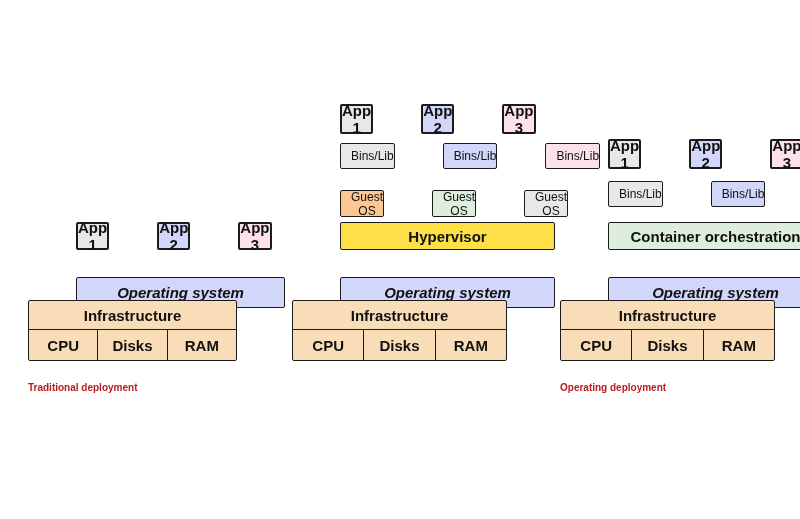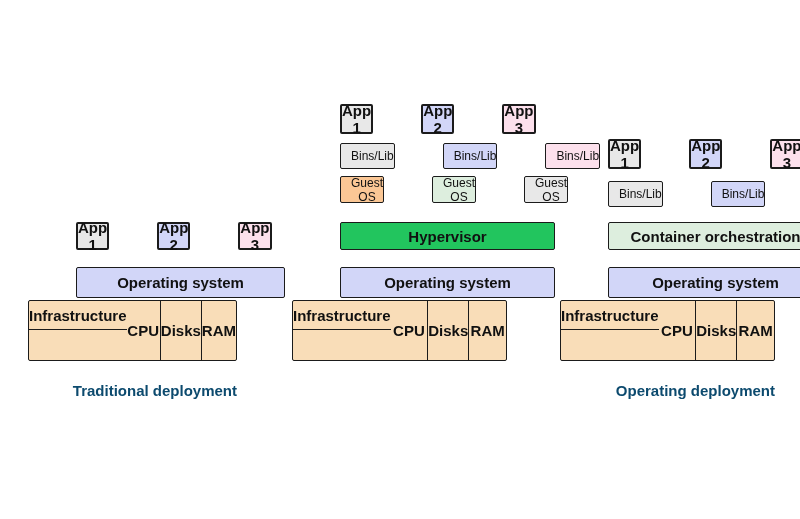--- a/index.html
+++ b/index.html
@@ -26,51 +26,51 @@
     text-align:center; background:#eeeeee;margin-left:48px;
   }
   .app-box   { width:27.5%; height:100%; font-weight:700; font-size:15px; border-width:2px; }
   .small-box { width:27.5%; height:100%; font-weight:400; font-size:12px;padding-left:10px; }
 
   .row-apps-c2   { top:104px; height:30px; }
   .row-apps-c1   { top:222px; height:28px; }
   .row-apps-c3   { top:139px; height:30px; }
   .row-bins-c2   { top:143px; height:26px; }
   .row-bins-c3   { top:181px; height:26px; }
-  .row-guest-c2  { top:176px; height:27px; }
+  .row-guest-c2  { top:190px; height:27px; }
 
   .wide-row {
     position:absolute; left:0; width:100%;
     font-weight:700; font-size:15px;
   }
   .row-tier1 { top:222px; height:28px; }
-  .row-os    { top:267px; height:31px; }
+  .row-os    { top:277px; height:31px;font-style:italic; }
 
   .infra {
     position:absolute; left:0; width:100%;
     top:300px; height:61px;
     border:1.5px solid #1b1b1b; border-radius:2px;
-    display:flex; flex-direction:row;
+    display:flex; flex-direction:column;
   }
   .infra-header {
     height:29px; display:flex; align-items:center; justify-content:center;
     font-weight:700; font-size:15px;
     border-bottom:1.5px solid #1b1b1b;
   }
   .infra-cells { flex:1; display:flex; }
   .infra-cell {
     flex:1; display:flex; align-items:center; justify-content:center;
     font-weight:700; font-size:15px;
   }
   .infra-cell + .infra-cell { border-left:1.5px solid #1b1b1b; }
 
   .caption {
     position:absolute; left:0; width:100%; top:381px;
-    text-align:right; font-weight:700; font-size:15px; line-height:1.35;
-    color:#0c4a6e;
+    text-align:left; font-weight:700; font-size:10px; line-height:1.35;
+    color:#b91c1c;
   }
   .caption .inner { display:inline-block; max-width:195px; }
 </style>
 </head>
 <body>
 
 <div class="canvas">
 
   <div class="col col-1">
     <div class="flexrow row-apps-c1">
@@ -107,21 +107,21 @@
       <div class="box small-box" style="background-color: rgb(210, 214, 248);">Bins/Lib</div>
       <div class="box small-box" style="background-color: rgb(252, 224, 236);">Bins/Lib</div>
     </div>
 
     <div class="flexrow row-guest-c2">
       <div class="box small-box" style="background-color: rgb(251, 199, 149);">Guest OS</div>
       <div class="box small-box" style="background-color: rgb(221, 238, 222);">Guest OS</div>
       <div class="box small-box" style="background-color: rgb(232, 232, 232);">Guest OS</div>
     </div>
 
-    <div class="box wide-row row-tier1" style="background-color: #22c55e;">Hypervisor</div>
+    <div class="box wide-row row-tier1" style="background-color: #fde047;">Hypervisor</div>
 
     <div class="box wide-row row-os" style="background-color: rgb(210, 214, 248);">Operating system</div>
 
     <div class="infra" style="background-color: rgb(249, 221, 184);">
       <div class="infra-header">Infrastructure</div>
       <div class="infra-cells">
         <div class="infra-cell">CPU</div>
         <div class="infra-cell">Disks</div>
         <div class="infra-cell">RAM</div>
       </div>

